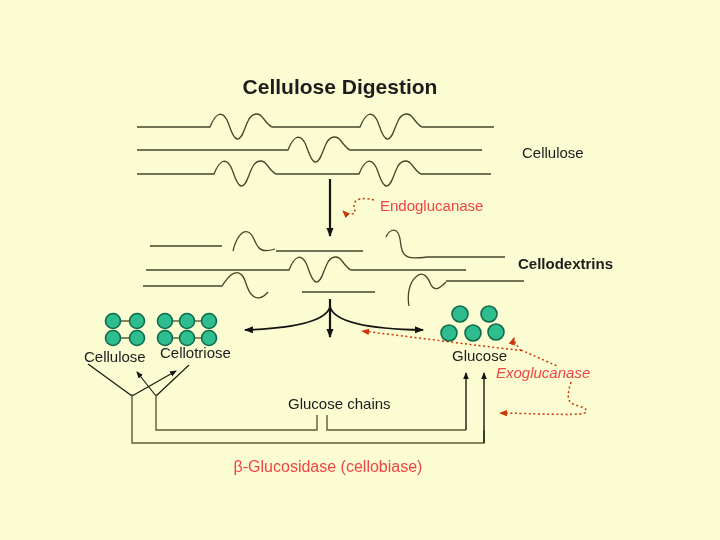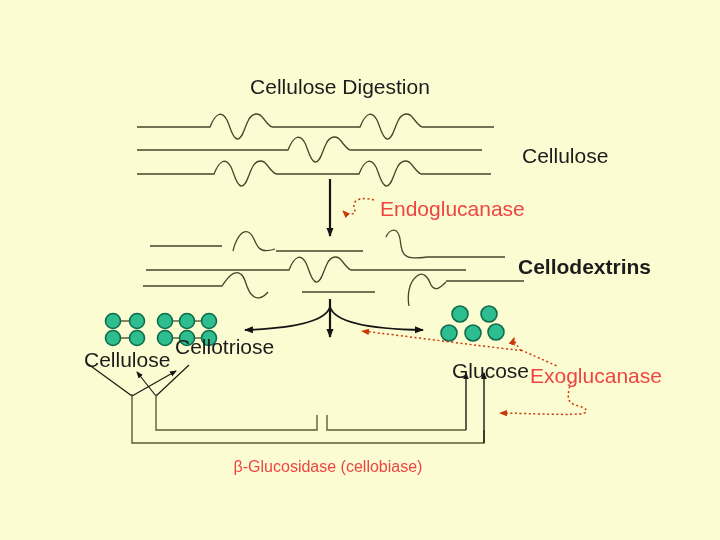--- a/index.html
+++ b/index.html
@@ -3,21 +3,21 @@
 <meta charset="utf-8">
 <style>
   html,body{margin:0;padding:0;}
   .slide{
     position:relative;width:720px;height:540px;
     background:#FBFCD2;overflow:hidden;
     font-family:"Liberation Sans",sans-serif;
   }
   .diagram-svg{position:absolute;left:0;top:0;}
   .lbl{
-    position:absolute;font-size:21px;color:#1C1C1C;
+    position:absolute;font-size:15px;color:#1C1C1C;
     white-space:nowrap;line-height:1.05;
   }
   .title{font-size:21px;text-align:center;}
   .enzyme{color:#ef4444;}
   .center{text-align:center;}
 </style>
 </head>
 <body>
 
 <div class="slide">
@@ -114,32 +114,33 @@
     <path d="M484 443 L484 373" fill="none" stroke="#1B1B12" stroke-width="1.4" marker-end="url(#mBlkS)"></path>
 
     <g fill="none" stroke="#CC3708" stroke-width="1.5" stroke-dasharray="2 2.6">
       <path d="M517 350 C472 345 412 337 362 331" marker-end="url(#mRed)"></path>
       <path d="M521 351 C517 345 513 341 514 338" marker-end="url(#mRed)"></path>
       <path d="M521 350 L557 366"></path>
       <path d="M571 382 C568 392 566 401 573 404 C580 407 588 408 586 412 C583 416 552 414 500 413" marker-end="url(#mRed)"></path>
     </g>
   </svg>
 
-  <div class="lbl title" style="left:140px;top:76px;width:400px;">Cellulose Digestion</div>
+  <div class="lbl title" style="left:140px;top:76px;width:400px;font-weight:bold;">Cellulose Digestion</div>
 
   <div class="lbl" style="left:522px;top:145px;">Cellulose</div>
 
   <div class="lbl enzyme" style="left:380px;top:198px;">Endoglucanase</div>
 
   <div class="lbl" style="left:518px;top:256px;font-weight:bold;">Cellodextrins</div>
 
   <div class="lbl" style="left:84px;top:349px;">Cellulose</div>
 
-  <div class="lbl" style="left:160px;top:336px;margin-left:15px;">Cellotriose</div>
+  <div class="lbl" style="left:160px;top:345px;">Cellotriose</div>
 
-  <div class="lbl" style="left:452px;top:348px;margin-top:12px;">Glucose</div>
+  <div class="lbl" style="left:452px;top:348px;">Glucose</div>
 
-  <div class="lbl enzyme" style="left:530px;top:365px;">Exoglucanase</div>
+  <div class="lbl enzyme" style="left:496px;top:365px;font-style:italic;">Exoglucanase</div>
 
+  <div class="lbl" style="left:288px;top:396px;">Glucose chains</div>
 
   <div class="lbl enzyme center" style="left:228px;top:459px;width:200px;font-size:16px;text-align:center;">β-Glucosidase (cellobiase)</div>
 
 </div>
 
 </body></html>

